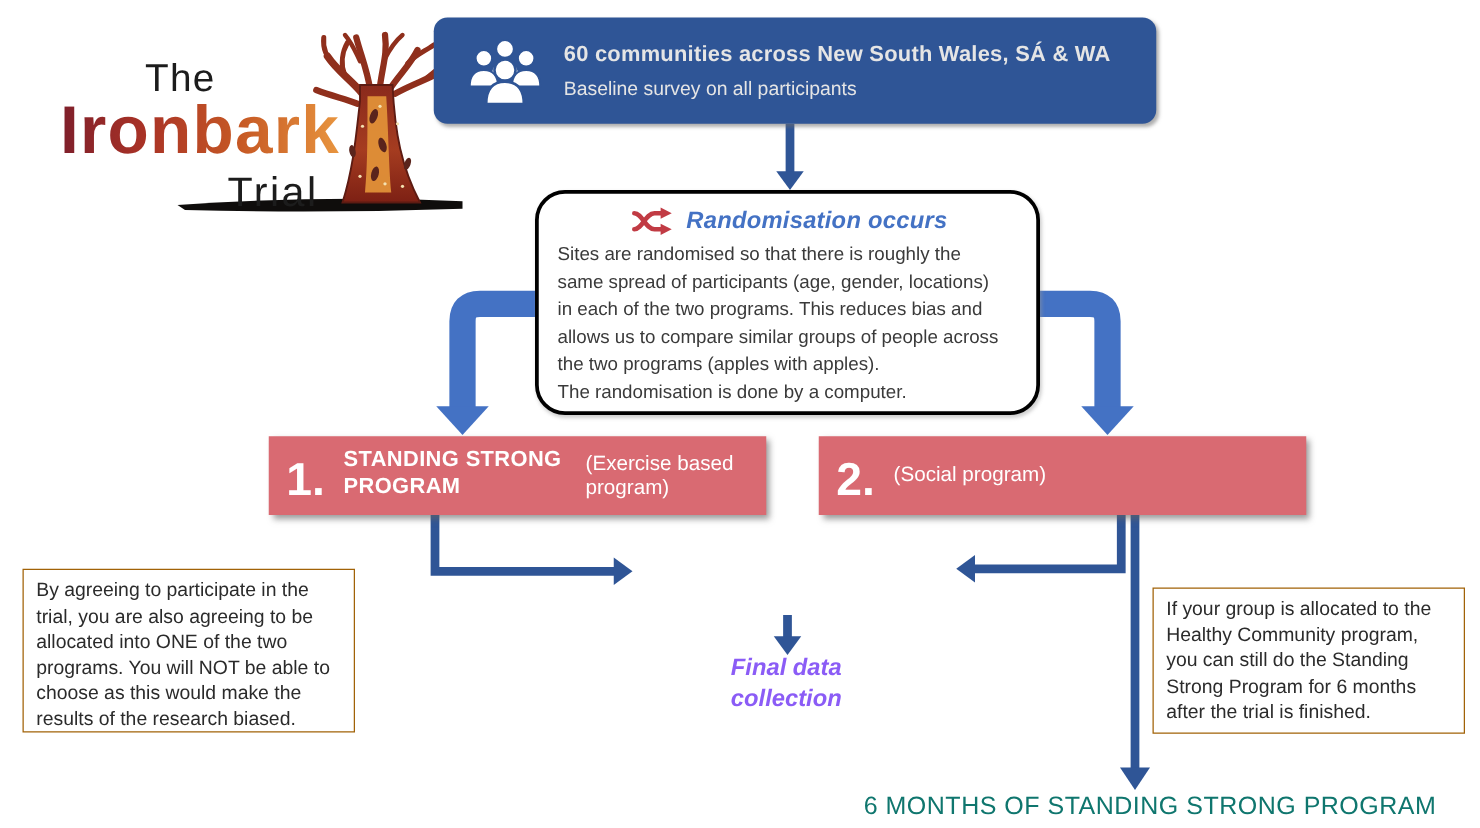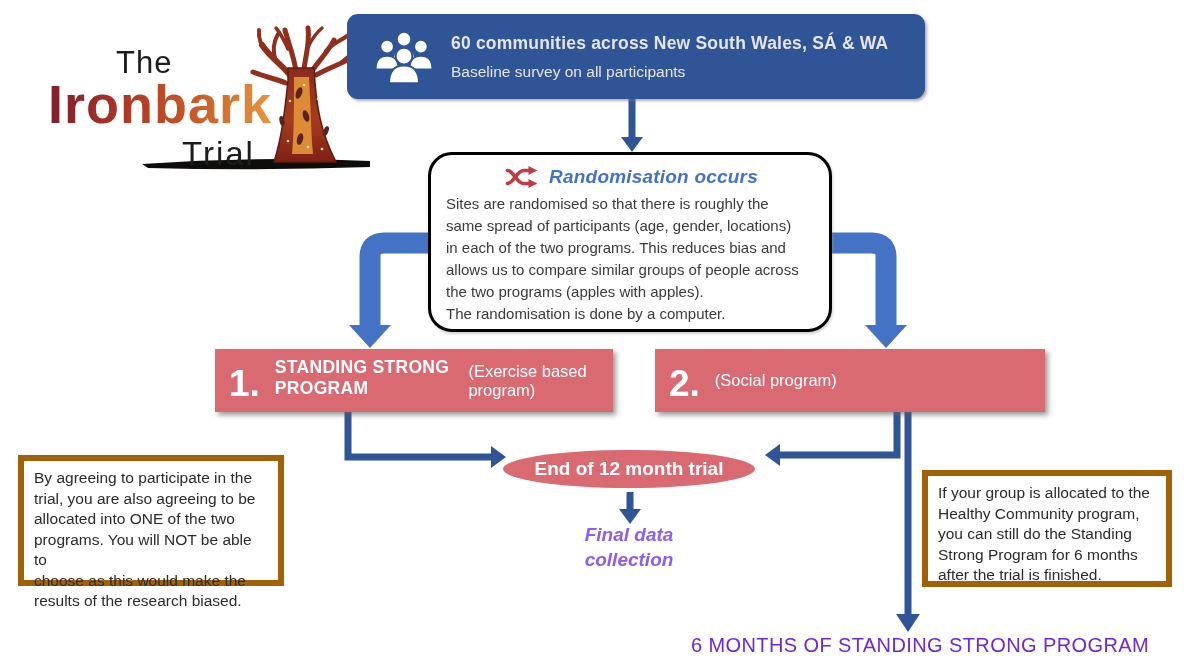--- a/index.html
+++ b/index.html
@@ -72,31 +72,31 @@
 
   
   .final-data {
     position:absolute; left:548px; top:522px; width:162px; z-index:2;
     color:#8b5cf6; font-size:19px; font-weight:bold; font-style:italic;
     text-align:center; line-height:25px; white-space:pre-line;
   }
 
   
   .note-box {
-    position:absolute; background:#fff; border:6px solid #a16207; z-index:2;
+    position:absolute; background:#fff; border:1px solid #a16207; z-index:2;
     font-size:15.5px; color:#2b2b2b; line-height:20.5px; padding:7px 10px;
     white-space:pre-line;
   }
   .note-left  { left:18px;  top:455px; width:266px; height:131px; }
   .note-right { left:922px; top:470px; width:250px; height:117px; }
 
   
   .bottom-label {
     position:absolute; left:690px; top:634px; width:460px; z-index:2;
-    color:#6d28d9; font-size:20px; text-align:center; letter-spacing:.4px;
+    color:#0f766e; font-size:20px; text-align:center; letter-spacing:.4px;
   }
 </style>
 </head>
 <body>
 
 <div id="canvas">
 
   <svg id="arrows" viewBox="0 0 1184 662" xmlns="http://www.w3.org/2000/svg">
 
     <g>
@@ -238,23 +238,20 @@
     </div>
   </div>
 
   <div class="prog-box p2">
     <div class="prog-num">2.</div>
     <div class="prog-lines">
       <div class="prog-sub">(Social program)</div>
     </div>
   </div>
 
-  <div class="end-ellipse">
-    <span>End of 12 month trial</span>
-  </div>
 
   <div class="final-data">Final data
 collection</div>
 
   <div class="note-box note-left">By agreeing to participate in the
 trial, you are also agreeing to be
 allocated into ONE of the two
 programs. You will NOT be able to
 choose as this would make the
 results of the research biased.</div>

